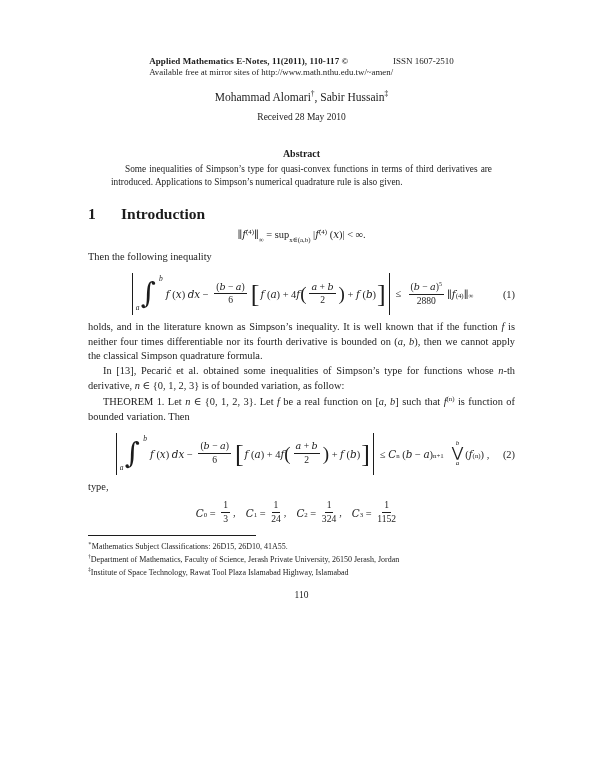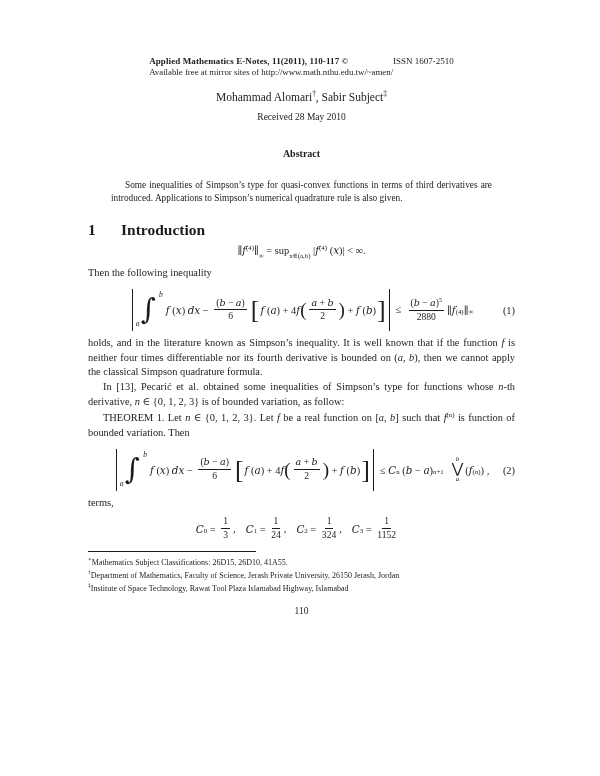--- a/index.html
+++ b/index.html
@@ -14,21 +14,21 @@
 
   .title{margin:25px 0 0;text-align:center;font-size:17.5px;font-weight:normal;line-height:1.32;}
   .title .tl{display:block;}
   .title sup{font-size:60%;}
 
   .authors{margin-top:10px;text-align:center;font-size:11.5px;}
   .authors sup{font-size:65%;}
   .received{margin-top:9px;text-align:center;font-size:9.5px;}
 
   .abs-head{margin-top:26px;text-align:center;font-size:10px;font-weight:bold;}
-  .abs-body{margin:20px 23px 0;font-size:9.3px;line-height:1.38;text-align:justify;text-indent:14px;}
+  .abs-body{margin:4px 23px 0;font-size:9.3px;line-height:1.38;text-align:justify;text-indent:14px;}
 
   .sec{margin:16px 0 0;font-size:15.5px;font-weight:bold;}
   .secnum{display:inline-block;width:33px;}
 
   .body{margin:7px 0 0;font-size:10.4px;line-height:1.42;text-align:justify;}
   .body.noind{text-indent:0;}
   .body.ind{text-indent:15px;margin-top:0;}
   .body sup,.eqrun sup,.run sup{font-size:66%;}
   .body sub,.eqrun sub,.run sub{font-size:66%;}
 
@@ -79,21 +79,21 @@
 
     <div class="hdr">
       <div>
         <div class="hdr-l1">Applied Mathematics E-Notes, 11(2011), 110-117 ©</div>
         <div class="hdr-l2">Available free at mirror sites of http://www.math.nthu.edu.tw/~amen/</div>
       </div>
       <div class="hdr-issn">ISSN 1607-2510</div>
     </div>
 
 
-    <div class="authors"><span>Mohammad Alomari</span><sup>†</sup><span>, Sabir Subject</span><sup>‡</sup></div>
+    <div class="authors"><span>Mohammad Alomari</span><sup>†</sup><span>, Sabir Hussain</span><sup>‡</sup></div>
     <div class="received">Received 28 May 2010</div>
 
     <div class="abs-head">Abstract</div>
     <p class="abs-body">Some inequalities of Simpson’s type for quasi-convex functions in terms of third derivatives are introduced. Applications to Simpson’s numerical quadrature rule is also given.</p>
 
     <h2 class="sec">
       <span class="secnum">1</span><span>Introduction</span>
     </h2>
 
 
@@ -165,21 +165,21 @@
       <span class="run leq"><span>≤ </span><i>C</i><sub>n</sub><span> (</span><i>b</i><span> − </span><i>a</i><span>)</span><sup>n+1</sup></span>
       <span class="vee">
         <span class="vt">b</span>
         <span class="vg">⋁</span>
         <span class="vb">a</span>
       </span>
       <span class="run"><span>(</span><i>f</i><sup>(n)</sup><span>) ,</span></span>
       <span class="eqlabel">(2)</span>
     </div>
 
-    <p class="body noind" style="margin-top:2px;">terms,</p>
+    <p class="body noind" style="margin-top:2px;">type,</p>
 
     <div class="consts">
       <span class="grp">
         <span class="run"><i>C</i><sub>0</sub><span> = </span></span>
         <span class="frac">
             <span class="num">1</span>
             <span class="den">3</span>
           </span>
         <span class="tail">,</span>
       </span>

